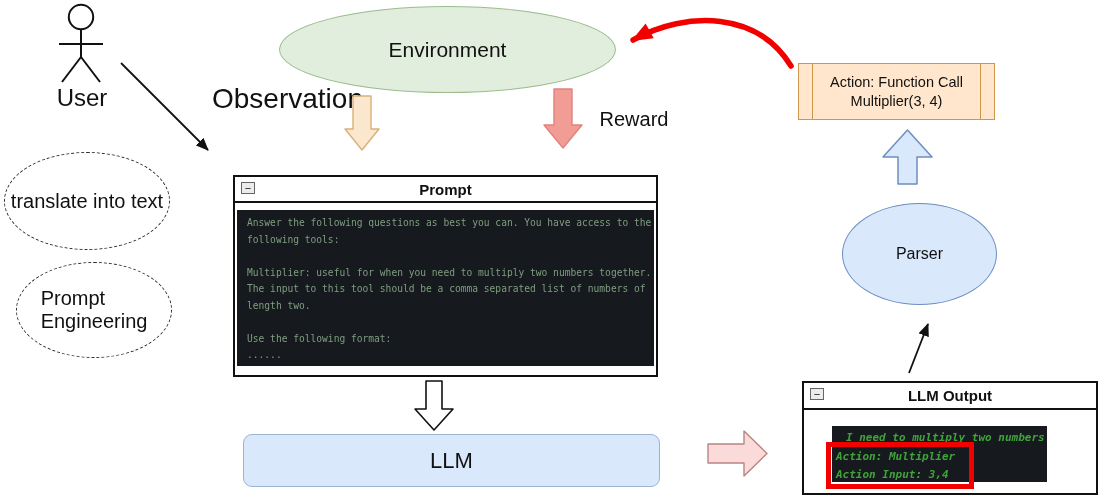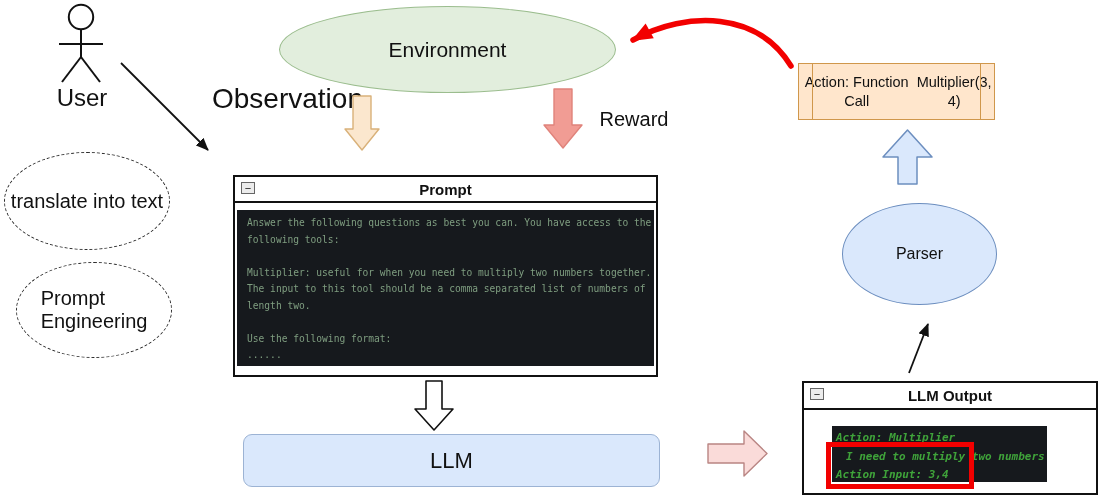--- a/index.html
+++ b/index.html
@@ -49,21 +49,21 @@
   .redbox{position:absolute;left:22px;top:59px;width:148px;height:47px;
           border:5px solid var(--red);box-sizing:border-box;z-index:3;background:transparent;}
 
   
   .llmbox{position:absolute;left:243px;top:434px;width:417px;height:53px;background:var(--blue-fill);
           border:1.4px solid var(--llm-stroke);border-radius:9px;display:flex;align-items:center;
           justify-content:center;font-size:22px;box-sizing:border-box;}
 
   
   .action{position:absolute;left:798px;top:63px;width:197px;height:57px;background:var(--orange-fill);
-          border:1.4px solid var(--orange-stroke);box-sizing:border-box;display:flex;flex-direction:row;
+          border:1.4px solid var(--orange-stroke);box-sizing:border-box;display:flex;flex-direction:column;
           align-items:center;justify-content:center;font-size:14.5px;line-height:1.3;text-align:center;}
   .action .vline{position:absolute;top:0;bottom:0;width:0;border-left:1.4px solid var(--orange-stroke);}
   .action .vl-left{left:13px;}
   .action .vl-right{right:13px;}
 
   svg{display:block;}
   .overlay{position:absolute;left:0;top:0;pointer-events:none;}
 </style>
 </head>
 <body>
@@ -137,22 +137,22 @@
   </div>
 
   <div class="winbox win-output">
     <div class="titlebar">
       <div class="minbtn">
         <span>−</span>
       </div>
       <div class="title">LLM Output</div>
     </div>
     <div class="term term-output">
+      <div class="oline first">I need to multiply two numbers</div>
       <div class="oline">Action: Multiplier</div>
-      <div class="oline first">I need to multiply two numbers</div>
       <div class="oline">Action Input: 3,4</div>
     </div>
     <div class="redbox"></div>
   </div>
 
   <div class="ellipse parser">
     <span>Parser</span>
   </div>
 
   <div class="action">

